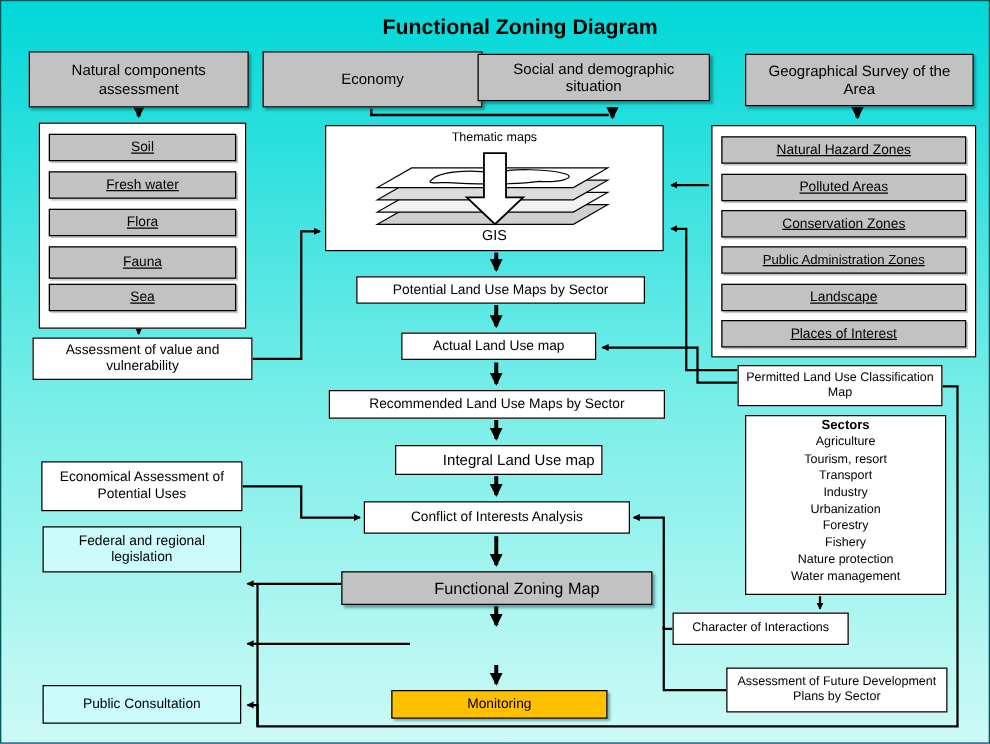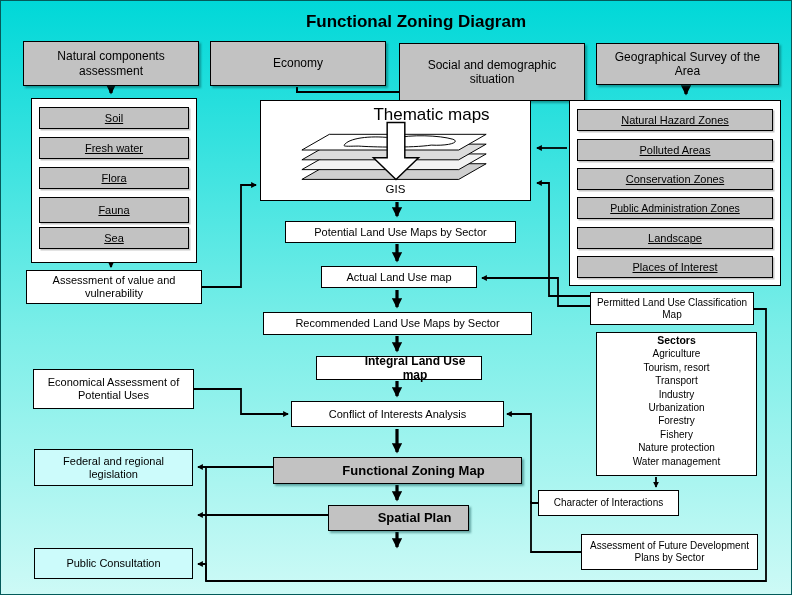--- a/index.html
+++ b/index.html
@@ -18,30 +18,30 @@
     position:absolute; z-index:2; border:1px solid #000;
     display:flex; align-items:center; justify-content:center;
     text-align:center; padding:1px 4px; line-height:1.18; font-size:11px;
   }
   .gray   { background:#c2c2c2; }
   .white  { background:#ffffff; }
   .cyan   { background:#ccfbfb; }
   .orange { background:#ffc000; }
   .shadow { box-shadow:2px 2px 2px rgba(0,70,70,.45); }
   .smshadow { box-shadow:1.5px 1.5px 0 rgba(0,0,0,.22);text-decoration:underline; }
-  .bold   { font-weight:bold;padding-left:36px; }
+  .bold   { font-weight:normal;padding-left:36px; }
   .f12 { font-size:12px; }
   .f13 { font-size:13px; }
   .f10 { font-size:10px; }
   .container { background:#ffffff; border:1px solid #000; position:absolute; z-index:2; }
   .wires { position:absolute; left:0; top:0; z-index:1; }
   .wires * { vector-effect:none; }
   .sectors-inner { font-size:10px; line-height:13.4px; }
   .sectors-inner .sect-title { font-weight:bold; font-size:10.5px; }
-  .gis-text-top { position:absolute; top:4px; left:0; width:100%; text-align:center; font-size:17px; z-index:3;margin-left:36px; }
+  .gis-text-top { position:absolute; top:4px; left:0; width:100%; text-align:center; font-size:10px; z-index:3; }
   .gis-text-bot { position:absolute; bottom:3px; left:0; width:100%; text-align:center; font-size:11.5px; z-index:3; }
 </style>
 </head>
 <body>
 
 <div class="page">
 
   <svg class="wires" width="792" height="595">
     <defs>
       <marker id="ah" viewBox="0 0 10 10" refX="8.5" refY="5" markerWidth="3.2" markerHeight="3.2" orient="auto">
@@ -84,21 +84,21 @@
       <polyline points="580,551 530,551 530,500" stroke-width="1.8"></polyline>
 
       <polyline points="193,388 240,388 240,413 287,413" stroke-width="1.8" marker-end="url(#ah)"></polyline>
     </g>
   </svg>
 
   <div class="title">Functional Zoning Diagram</div>
 
   <div class="box gray shadow f12" style="left:22px;top:40px;width:176px;height:45px">Natural components assessment</div>
   <div class="box gray shadow f12" style="left:209px;top:40px;width:176px;height:45px">Economy</div>
-  <div class="box gray shadow f12" style="left:398px;top:42px;width:186px;height:58px">Social and demographic situation</div>
+  <div class="box gray shadow f12" style="left:381px;top:42px;width:186px;height:38px">Social and demographic situation</div>
   <div class="box gray shadow f12" style="left:595px;top:42px;width:183px;height:42px">Geographical Survey of the Area</div>
 
   <div class="container" style="left:30px;top:97px;width:166px;height:165px"></div>
   <div class="box gray smshadow" style="left:38px;top:106px;width:150px;height:22px">Soil</div>
   <div class="box gray smshadow" style="left:38px;top:136px;width:150px;height:22px">Fresh water</div>
   <div class="box gray smshadow" style="left:38px;top:166px;width:150px;height:22px">Flora</div>
   <div class="box gray smshadow" style="left:38px;top:196px;width:150px;height:26px">Fauna</div>
   <div class="box gray smshadow" style="left:38px;top:226px;width:150px;height:22px">Sea</div>
   <div class="box white" style="left:25px;top:269px;width:176px;height:34px">Assessment of value and vulnerability</div>
 
@@ -116,21 +116,21 @@
     </svg>
     <div class="gis-text-bot">GIS</div>
   </div>
 
   <div class="box white" style="left:284px;top:220px;width:231px;height:22px">Potential Land Use Maps by Sector</div>
   <div class="box white" style="left:320px;top:265px;width:156px;height:22px">Actual Land Use map</div>
   <div class="box white" style="left:262px;top:311px;width:269px;height:23px">Recommended Land Use Maps by Sector</div>
   <div class="box white bold f12" style="left:315px;top:355px;width:166px;height:24px">Integral Land Use map</div>
   <div class="box white" style="left:290px;top:400px;width:213px;height:26px">Conflict of Interests Analysis</div>
   <div class="box gray shadow bold f13" style="left:272px;top:456px;width:249px;height:27px">Functional Zoning Map</div>
-  <div class="box gray shadow bold f13" style="left:327px;top:504px;width:141px;height:26px">Spatial Plan</div>
+  <div class="box orange shadow" style="left:312px;top:551px;width:173px;height:23px">Monitoring</div>
 
   <div class="container" style="left:568px;top:99px;width:212px;height:186px"></div>
   <div class="box gray smshadow" style="left:576px;top:108px;width:196px;height:22px">Natural Hazard Zones</div>
   <div class="box gray smshadow" style="left:576px;top:138px;width:196px;height:22px">Polluted Areas</div>
   <div class="box gray smshadow" style="left:576px;top:167px;width:196px;height:22px">Conservation Zones</div>
   <div class="box gray smshadow" style="left:576px;top:196px;width:196px;height:22px;font-size:10.5px">Public Administration Zones</div>
   <div class="box gray smshadow" style="left:576px;top:226px;width:196px;height:22px">Landscape</div>
   <div class="box gray smshadow" style="left:576px;top:255px;width:196px;height:22px">Places of Interest</div>
 
   <div class="box white f10" style="left:589px;top:291px;width:164px;height:33px">Permitted Land Use Classification Map</div>
@@ -147,16 +147,16 @@
       <div>Fishery</div>
       <div>Nature protection</div>
       <div>Water management</div>
     </div>
   </div>
 
   <div class="box white f10" style="left:537px;top:489px;width:141px;height:26px">Character of Interactions</div>
   <div class="box white f10" style="left:580px;top:533px;width:177px;height:36px">Assessment of Future Development Plans by Sector</div>
 
   <div class="box white" style="left:32px;top:368px;width:161px;height:40px">Economical Assessment of Potential Uses</div>
-  <div class="box cyan" style="left:33px;top:448px;width:159px;height:37px">Federal and regional legislation</div>
+  <div class="box cyan" style="left:33px;top:420px;width:159px;height:37px">Federal and regional legislation</div>
   <div class="box cyan" style="left:33px;top:547px;width:159px;height:31px">Public Consultation</div>
 
 </div>
 
 </body></html>

